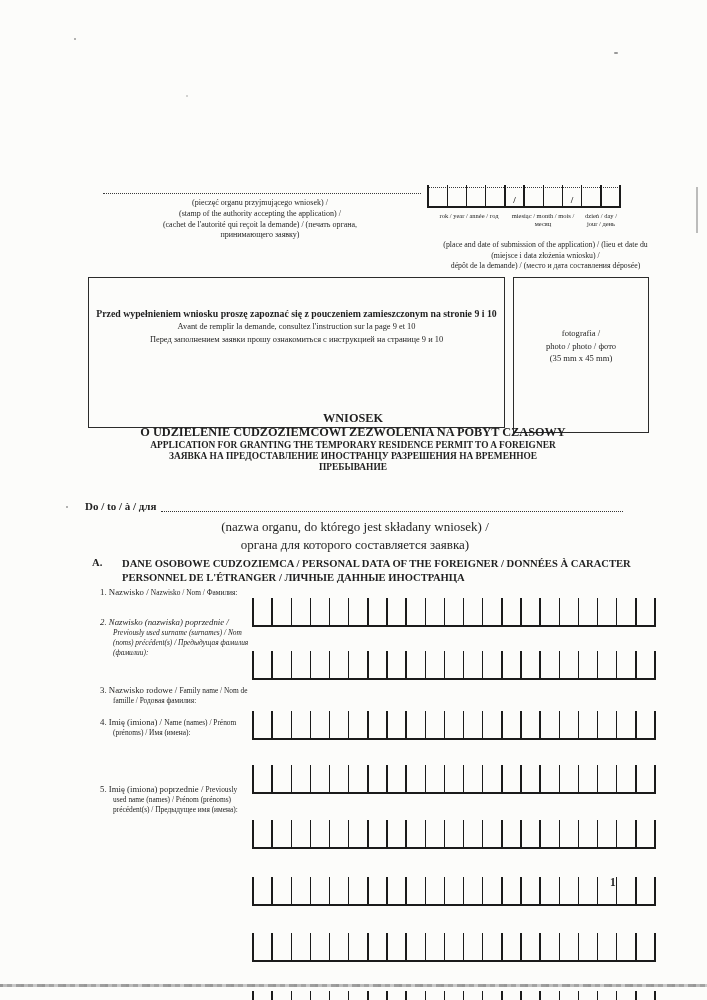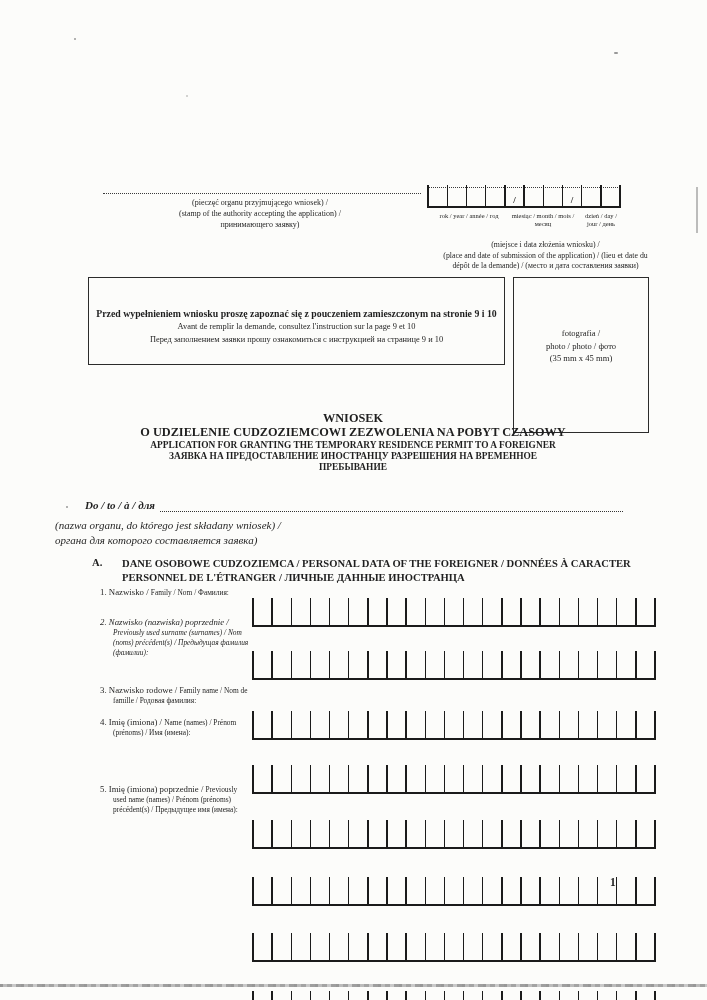--- a/index.html
+++ b/index.html
@@ -39,36 +39,36 @@
     position:absolute;left:0;right:0;bottom:1px;text-align:center;
     font-size:9px;font-weight:bold;color:#222;
   }
 
   
   .stamp-note{left:95px;top:198px;width:330px;text-align:center;font-size:8px;line-height:1.35;}
   .date-label{font-size:6.5px;line-height:1.25;text-align:center;color:#262626;}
   .submission-note{left:398px;top:240px;width:295px;text-align:center;font-size:7.8px;line-height:1.35;}
 
   
-  .notice-box{left:88px;top:277px;width:417px;height:88px;border:1.6px solid #2b2b2b;padding-top:29px;text-align:center;}
+  .notice-box{left:88px;top:277px;width:417px;height:151px;border:1.6px solid #2b2b2b;padding-top:29px;text-align:center;}
   .notice-pl{font-size:9.8px;font-weight:bold;line-height:1.45;}
   .notice-line{font-size:8.4px;line-height:1.5;}
   .photo-box{left:513px;top:277px;width:136px;height:156px;border:1.6px solid #2b2b2b;display:flex;flex-direction:column;justify-content:center;text-align:center;padding-bottom:18px;}
   .photo-line{font-size:8.6px;line-height:1.5;}
 
   
   .title-wrap{left:0;top:412px;width:706px;text-align:center;}
   .title-main{font-size:12.3px;font-weight:bold;line-height:1.12;}
   .title-sub{font-size:9.4px;font-weight:bold;line-height:1.2;}
 
   
-  .do-row{left:85px;top:499px;width:538px;display:flex;align-items:flex-start;font-style:italic;}
+  .do-row{left:85px;top:499px;width:538px;display:flex;align-items:center;}
   .do-label{font-size:11px;font-weight:bold;white-space:nowrap;}
   .do-fill{flex:1;border-bottom:1.7px dotted #333;height:13px;margin-left:5px;}
-  .addressee-note{left:55px;top:518px;width:600px;text-align:left;font-size:11px;line-height:1.38;font-style:italic;}
+  .addressee-note{left:55px;top:518px;width:600px;text-align:center;font-size:13px;line-height:1.38;}
 
   
   .sec-letter{left:92px;top:557px;font-size:10.6px;font-weight:bold;}
   .sec-heading{left:122px;top:557px;width:528px;font-size:10.6px;font-weight:bold;line-height:1.35;}
 
   
   .item-label{
     position:absolute;left:100px;width:152px;
     font-size:7.4px;line-height:1.3;
     padding-left:13px;text-indent:-13px;
@@ -85,20 +85,21 @@
   <div class="abs speck" style="left:614px;top:52px;width:4px;height:2px;border-radius:1px;"></div>
   <div class="abs speck" style="left:66px;top:506px;width:2px;height:2px;"></div>
   <div class="abs speck" style="left:186px;top:95px;width:2px;height:2px;opacity:.4;"></div>
   <div class="abs edge-line" style="left:696px;top:187px;width:2px;height:46px;"></div>
   <div class="abs bottom-noise"></div>
 
   <div class="abs dotted" style="left:103px;top:193px;width:318px;"></div>
   <div class="abs stamp-note">
       <div class="stamp-line">(pieczęć organu przyjmującego wniosek) /</div>
       <div class="stamp-line">(stamp of the authority accepting the application) /</div>
+      <div class="stamp-line">(cachet de l'autorité qui reçoit la demande) / (печать органа,</div>
       <div class="stamp-line">принимающего заявку)</div>
     </div>
 
   <div class="abs dotted" style="left:428px;top:187px;width:192px;"></div>
   <div class="abs comb date-comb" style="left:428px;top:190px;">
       <div class="c"></div>
       <div class="c"></div>
       <div class="c"></div>
       <div class="c"></div>
       <div class="c sep">
@@ -110,23 +111,23 @@
         <span>/</span>
       </div>
       <div class="c"></div>
       <div class="c"></div>
     </div>
   <div class="abs date-label" style="left:428px;top:212px;width:82px;">rok / year / année / год</div>
   <div class="abs date-label" style="left:506px;top:212px;width:74px;">miesiąc / month / mois / месяц</div>
   <div class="abs date-label" style="left:580px;top:212px;width:42px;">dzień / day / jour / день</div>
 
   <div class="abs submission-note">
+      <div class="submission-line">(place and date of submission of the application) / (lieu et date du</div>
       <div class="submission-line">(miejsce i data złożenia wniosku) /</div>
-      <div class="submission-line">(place and date of submission of the application) / (lieu et date du</div>
-      <div class="submission-line">dépôt de la demande) / (место и дата составления заявки)</div>
+      <div class="submission-line">dépôt de la demande) / (место и дата составления déposée)</div>
     </div>
 
   <div class="abs notice-box">
     <div class="notice-pl">Przed wypełnieniem wniosku proszę zapoznać się z pouczeniem zamieszczonym na stronie 9 i 10</div>
     <div>
         <div class="notice-line">Avant de remplir la demande, consultez l'instruction sur la page 9 et 10</div>
         <div class="notice-line">Перед заполнением заявки прошу ознакомиться с инструкцией на странице 9 и 10</div>
       </div>
   </div>
 
@@ -154,21 +155,21 @@
   </div>
   <div class="abs addressee-note">
       <div class="addressee-note-line">(nazwa organu, do którego jest składany wniosek) /</div>
       <div class="addressee-note-line">органа для которого составляется заявка)</div>
     </div>
 
   <div class="abs sec-letter">A.</div>
   <div class="abs sec-heading">DANE OSOBOWE CUDZOZIEMCA / PERSONAL DATA OF THE FOREIGNER / DONNÉES À CARACTER PERSONNEL DE L'ÉTRANGER / ЛИЧНЫЕ ДАННЫЕ ИНОСТРАНЦА</div>
 
   <div id="items">
-      <div class="item-label" style="top: 587px;"><span class="num">1. </span><span class="pl">Nazwisko / </span><span class="tr">Family / Nom / Фамилия:</span></div>
+      <div class="item-label" style="top: 587px;"><span class="num">1. </span><span class="pl">Nazwisko / </span><span class="tr">Nazwisko / Nom / Фамилия:</span></div>
       <div class="abs comb char-comb" style="top: 586px;">
         <div class="c"></div>
         <div class="c"></div>
         <div class="c"></div>
         <div class="c"></div>
         <div class="c"></div>
         <div class="c"></div>
         <div class="c"></div>
         <div class="c"></div>
         <div class="c"></div>

